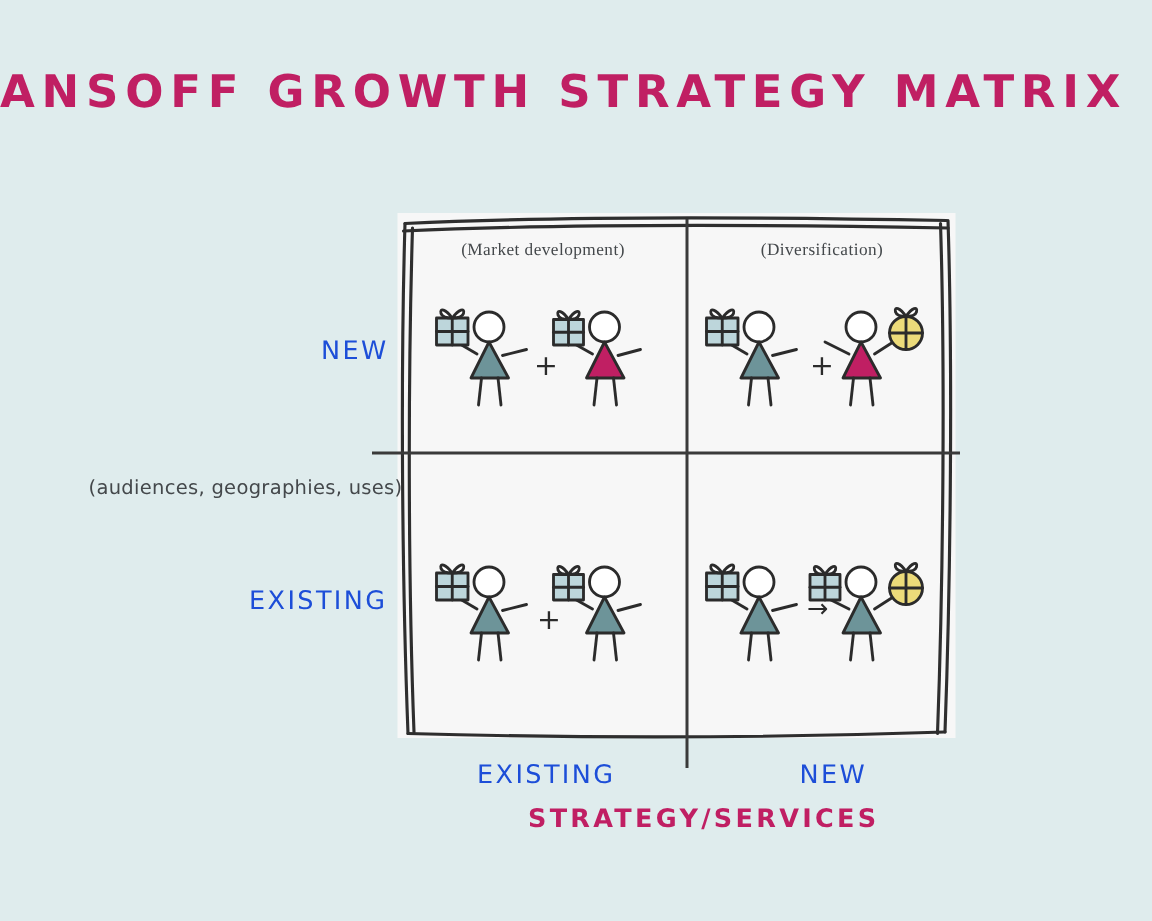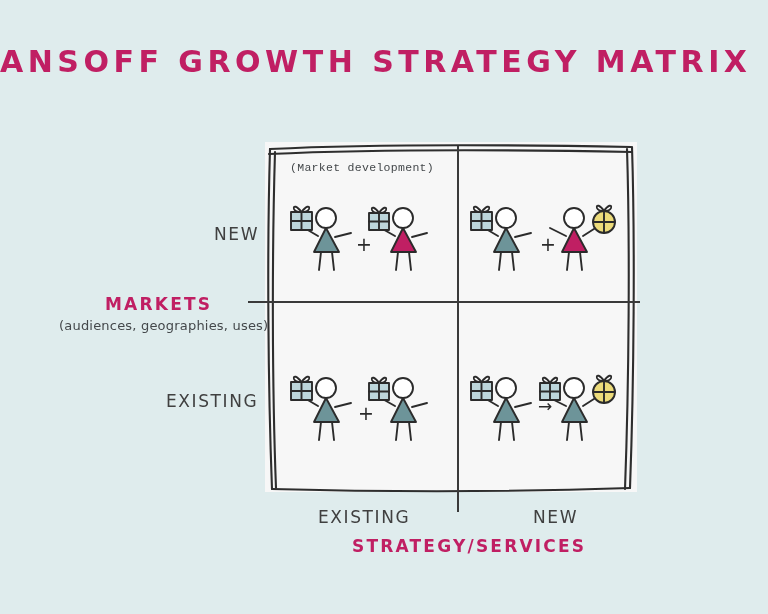--- a/index.html
+++ b/index.html
@@ -68,34 +68,34 @@
     top: 146px;
     width: 1.6px;
     height: 366px;
   }
 
   
   .quad-label {
     position: absolute;
     text-align: center;
     color: #44484b;
-    font-family: Liberation Mono, monospace;
+    font-family: Liberation Serif, serif;
     font-size: 11.5px;
     letter-spacing: 0.3px;
     white-space: nowrap;
   }
   .q-tl { left: 272px; top: 161px; width: 180px; }
   .q-tr { left: 463px; top: 161px; width: 170px; }
   .q-bl { left: 272px; top: 320px; width: 180px; }
   .q-br { left: 463px; top: 320px; width: 170px; }
 
   
   .tick {
     position: absolute;
-    color: #404040;
+    color: #1d4ed8;
     font-family: "DejaVu Sans", sans-serif;
     font-size: 17px;
     letter-spacing: 1.6px;
     white-space: nowrap;
   }
   .tick-new-y { left: 214px; top: 224px; }
   .tick-existing-y { left: 166px; top: 391px; }
   .tick-existing-x { left: 318px; top: 507px; }
   .tick-new-x { left: 533px; top: 507px; }
 
@@ -161,20 +161,21 @@
       <path d="M367,348 C250,352 120,352 9,349"></path>
       <path d="M9,349 C5,245 4,110 7,9"></path>
       <path d="M13,348 C9,244 9,112 12,12"></path>
     </g>
   </svg>
 
   <div class="axis-line axis-h"></div>
   <div class="axis-line axis-v"></div>
 
   <div class="quad-label q-tl">(Market development)</div>
+  <div class="quad-label q-tr">(Diversification)</div>
 
   <svg class="scene scene-tl" width="150" height="80" viewBox="0 0 150 80">
     <g stroke="#2b2b2b" stroke-width="1.9" fill="none" stroke-linecap="round" stroke-linejoin="round">
 
       <g>
         <circle cx="38" cy="22" r="10" fill="#ffffff"></circle>
         <path d="M38,32 L26,56 L51,56 Z" fill="#6d9499"></path>
         <path d="M30,40 L13,30"></path>
         <path d="M47,41 L63,37"></path>
         <path d="M33,56 L31,74"></path>
@@ -318,21 +319,20 @@
         <path d="M136,15 C132,9 128,8 129,12 C130,15 134,15 136,15 Z" fill="#ffffff"></path>
         <path d="M136,15 C140,9 144,8 143,12 C142,15 138,15 136,15 Z" fill="#ffffff"></path>
       </g>
     </g>
   </svg>
   <div class="op op-br">→</div>
 
   <div class="tick tick-new-y">NEW</div>
   <div class="tick tick-existing-y">EXISTING</div>
 
-  <div class="axis-title markets-title">MARKETS</div>
   <div class="markets-sub">(audiences, geographies, uses)</div>
 
   <div class="tick tick-existing-x">EXISTING</div>
   <div class="tick tick-new-x">NEW</div>
 
   <div class="axis-title products-title">STRATEGY/SERVICES</div>
 
 </div>
 
 </body></html>

